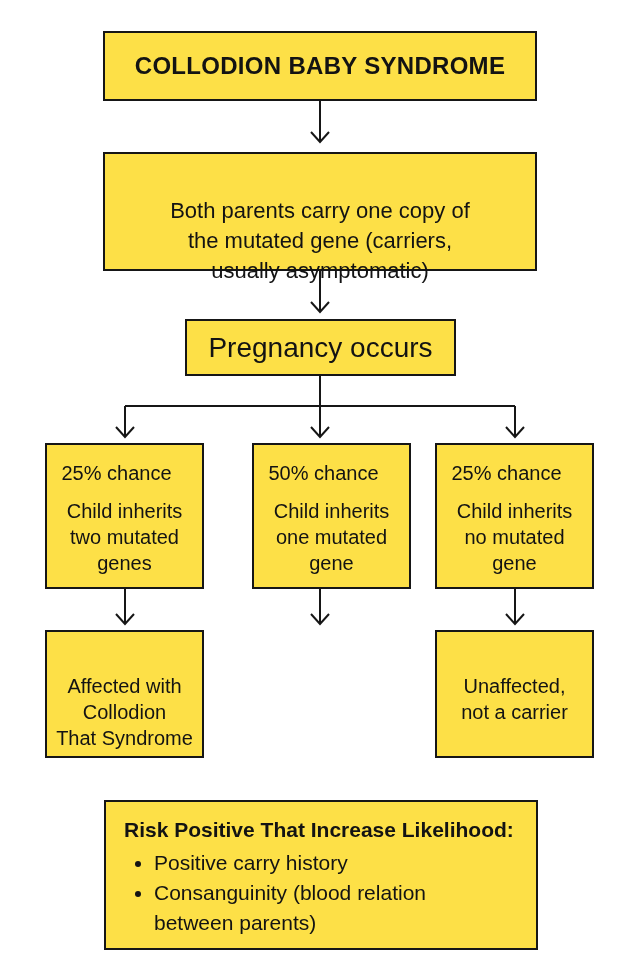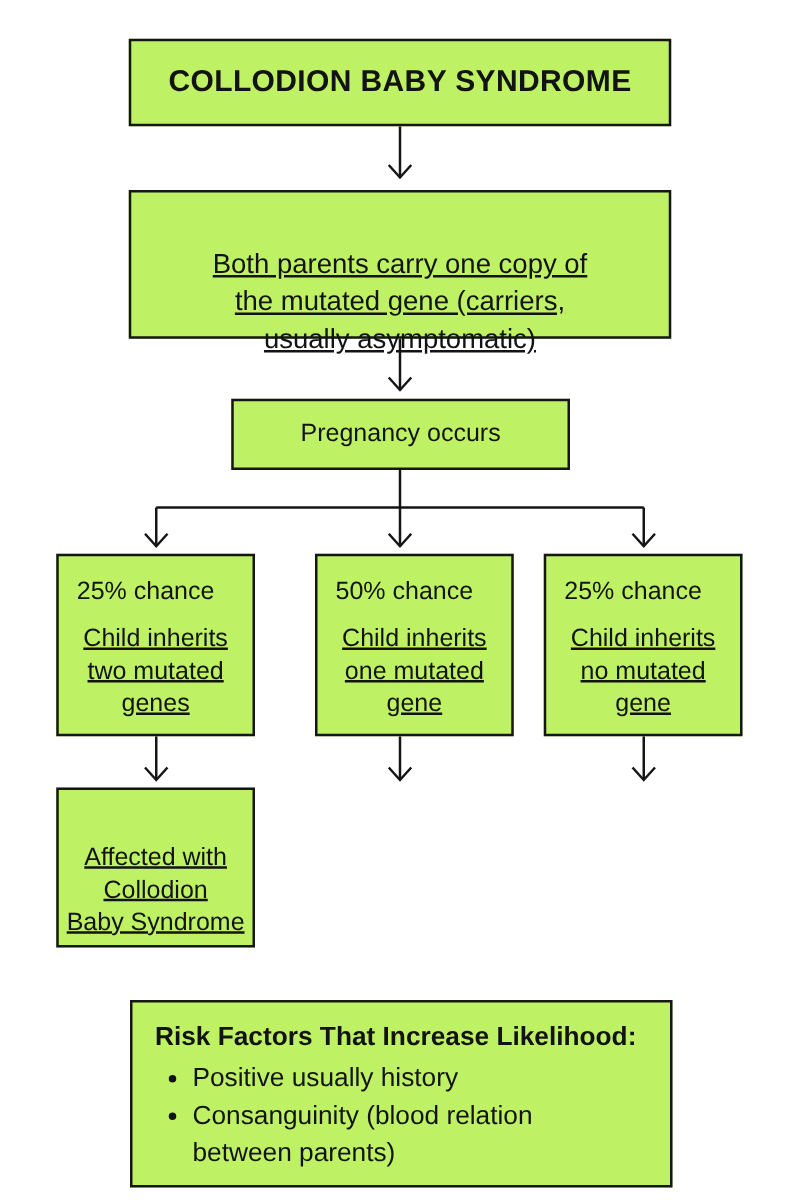--- a/index.html
+++ b/index.html
@@ -19,39 +19,39 @@
   .arrows {
     position: absolute;
     left: 0;
     top: 0;
     pointer-events: none;
   }
   .box {
     position: absolute;
     box-sizing: border-box;
     border: 2px solid #161616;
-    background: #bef264;
+    background: #fde047;
     text-align: center;
   }
-  .prelined { white-space: pre-line; text-decoration: underline; }
+  .prelined { white-space: pre-line; }
 
   .title-box {
     left: 103px; top: 31px; width: 434px; height: 70px;
     display: flex; align-items: center; justify-content: center;
     font-size: 24px; font-weight: bold; letter-spacing: 0.3px;
   }
   .parents-box {
     left: 103px; top: 152px; width: 434px; height: 119px;
     padding-top: 12px;
     font-size: 22px; line-height: 30px;
   }
   .pregnancy-box {
     left: 185px; top: 319px; width: 271px; height: 57px;
     display: flex; align-items: center; justify-content: center;
-    font-size: 20px;
+    font-size: 28px;
   }
   .outcome-box {
     top: 443px; width: 159px; height: 146px;
     padding-top: 17px;
     font-size: 20px;
   }
   .outcome-chance {
     display: block;
     margin: 0 16px 13px 0;
   }
@@ -149,25 +149,29 @@
   <div class="box outcome-box col-3">
     <span class="outcome-chance">25% chance</span>
     <span class="outcome-inherits prelined">Child inherits
 no mutated
 gene</span>
   </div>
 
   <div class="box result-box prelined col-1">
     <span>Affected with
 Collodion
-Baby Syndrome</span>
+That Syndrome</span>
+  </div>
+  <div class="box result-box prelined col-3">
+    <span>Unaffected,
+not a carrier</span>
   </div>
 
   <div class="box risk-box">
-    <p class="risk-heading">Risk Factors That Increase Likelihood:</p>
+    <p class="risk-heading">Risk Positive That Increase Likelihood:</p>
     <ul class="risk-list">
-      <li>Positive usually history</li>
+      <li>Positive carry history</li>
       <li>Consanguinity (blood relation
 between parents)</li>
     </ul>
   </div>
 
 </div>
 
 </body></html>

